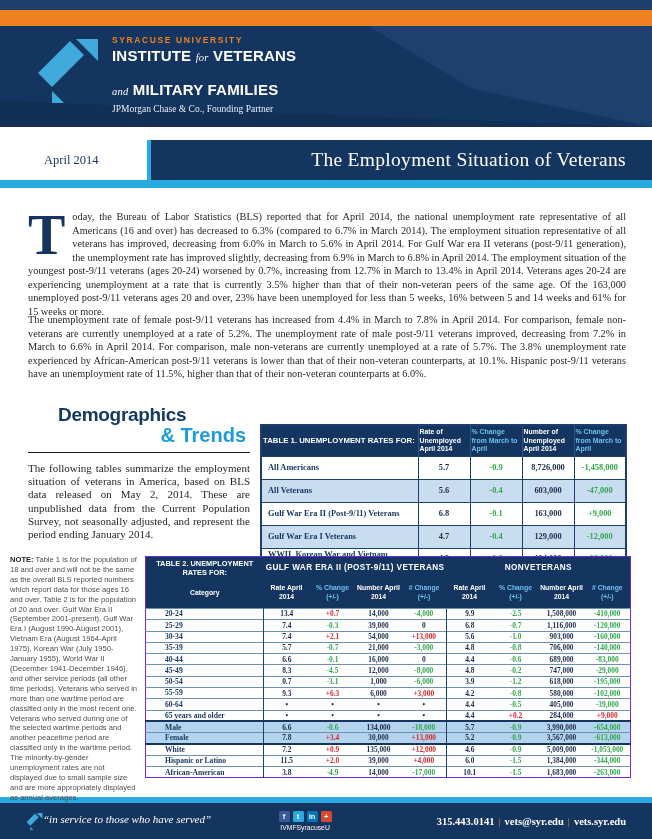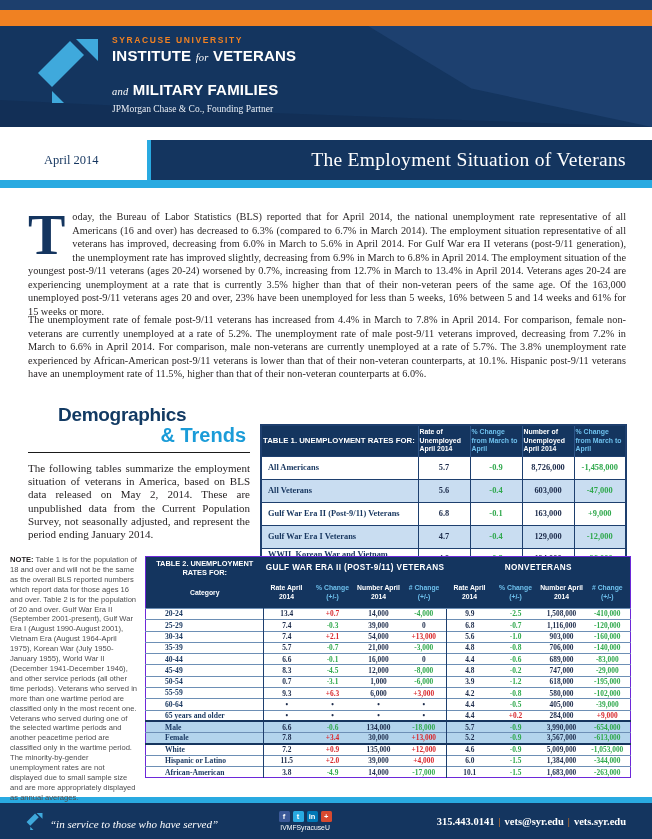--- a/index.html
+++ b/index.html
@@ -78,21 +78,21 @@
   #table2 tbody td,#table2 tbody th{height:11.3px;line-height:1;border-top:1px solid #6d8fb5}
   #table2 tbody td:nth-child(6){border-left:1.5px solid #1e3f6e}
   #table2 tbody tr.gender{background:var(--highlight_row,#b3d4ec)}
   #table2 tbody tr.sep td,#table2 tbody tr.sep th{border-top:2px solid #16355e}
   .wh{color:#fff}
   .lb{color:#6ec0ed !important}
   
   .skybar2{height:6px;background:var(--sky,#29aae1)}
   footer{height:36px;background:var(--navy,#14355f);display:flex;align-items:center;
          padding:0 26px;color:#fff}
-  .f-left{flex:1.2;display:flex;align-items:flex-end;gap:7px}
+  .f-left{flex:1.2;display:flex;align-items:flex-start;}
   .f-logo{width:17px;height:17px;flex:0 0 auto}
   .tagline{font-style:italic;font-size:11px}
   .f-center{display:flex;flex-direction:column;align-items:center;gap:2px}
   .sicons{display:flex}
   .sicon{width:11px;height:11px;margin:0 1.5px;border-radius:1.5px;color:#fff;text-align:center;
          font-family:"Liberation Sans",sans-serif;font-weight:bold;font-size:7.5px;line-height:11px;
          cursor:pointer}
   .handle{font-family:"Liberation Sans",sans-serif;font-size:6.8px}
   .f-right{flex:1.4;text-align:right;font-weight:bold;font-size:10.5px;white-space:nowrap}
   .pipe{color:var(--orange,#f08122);font-weight:normal;margin:0 4px}

